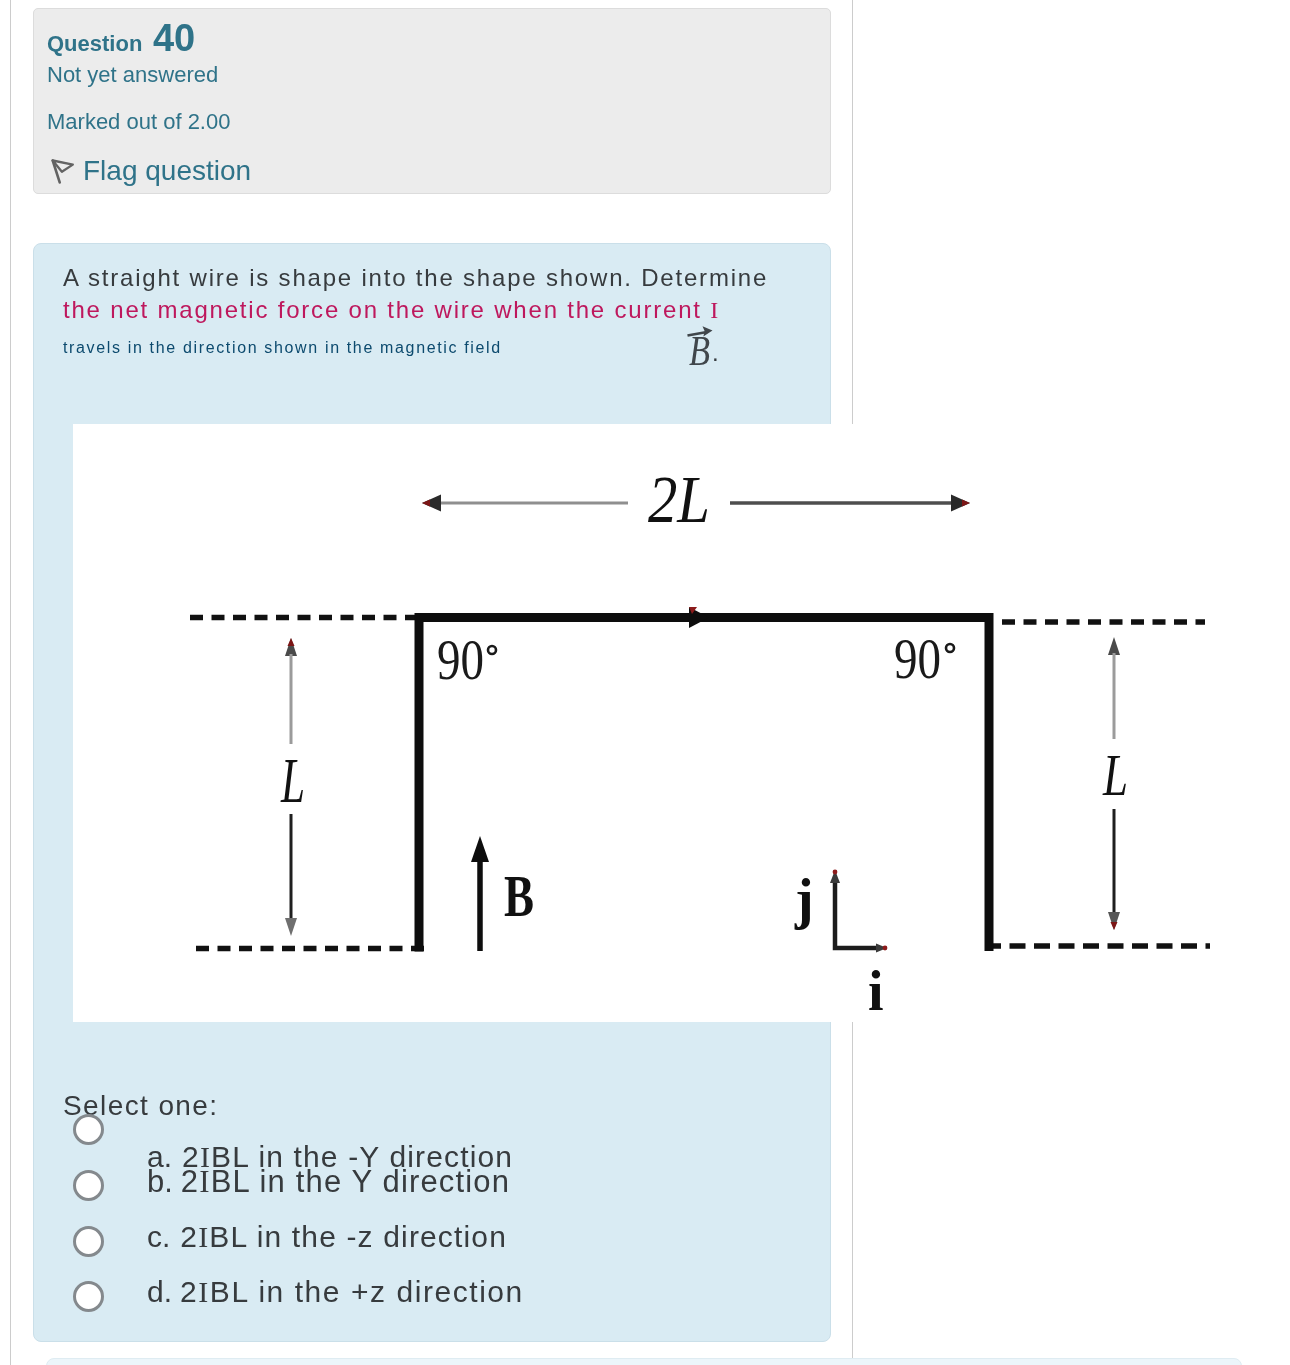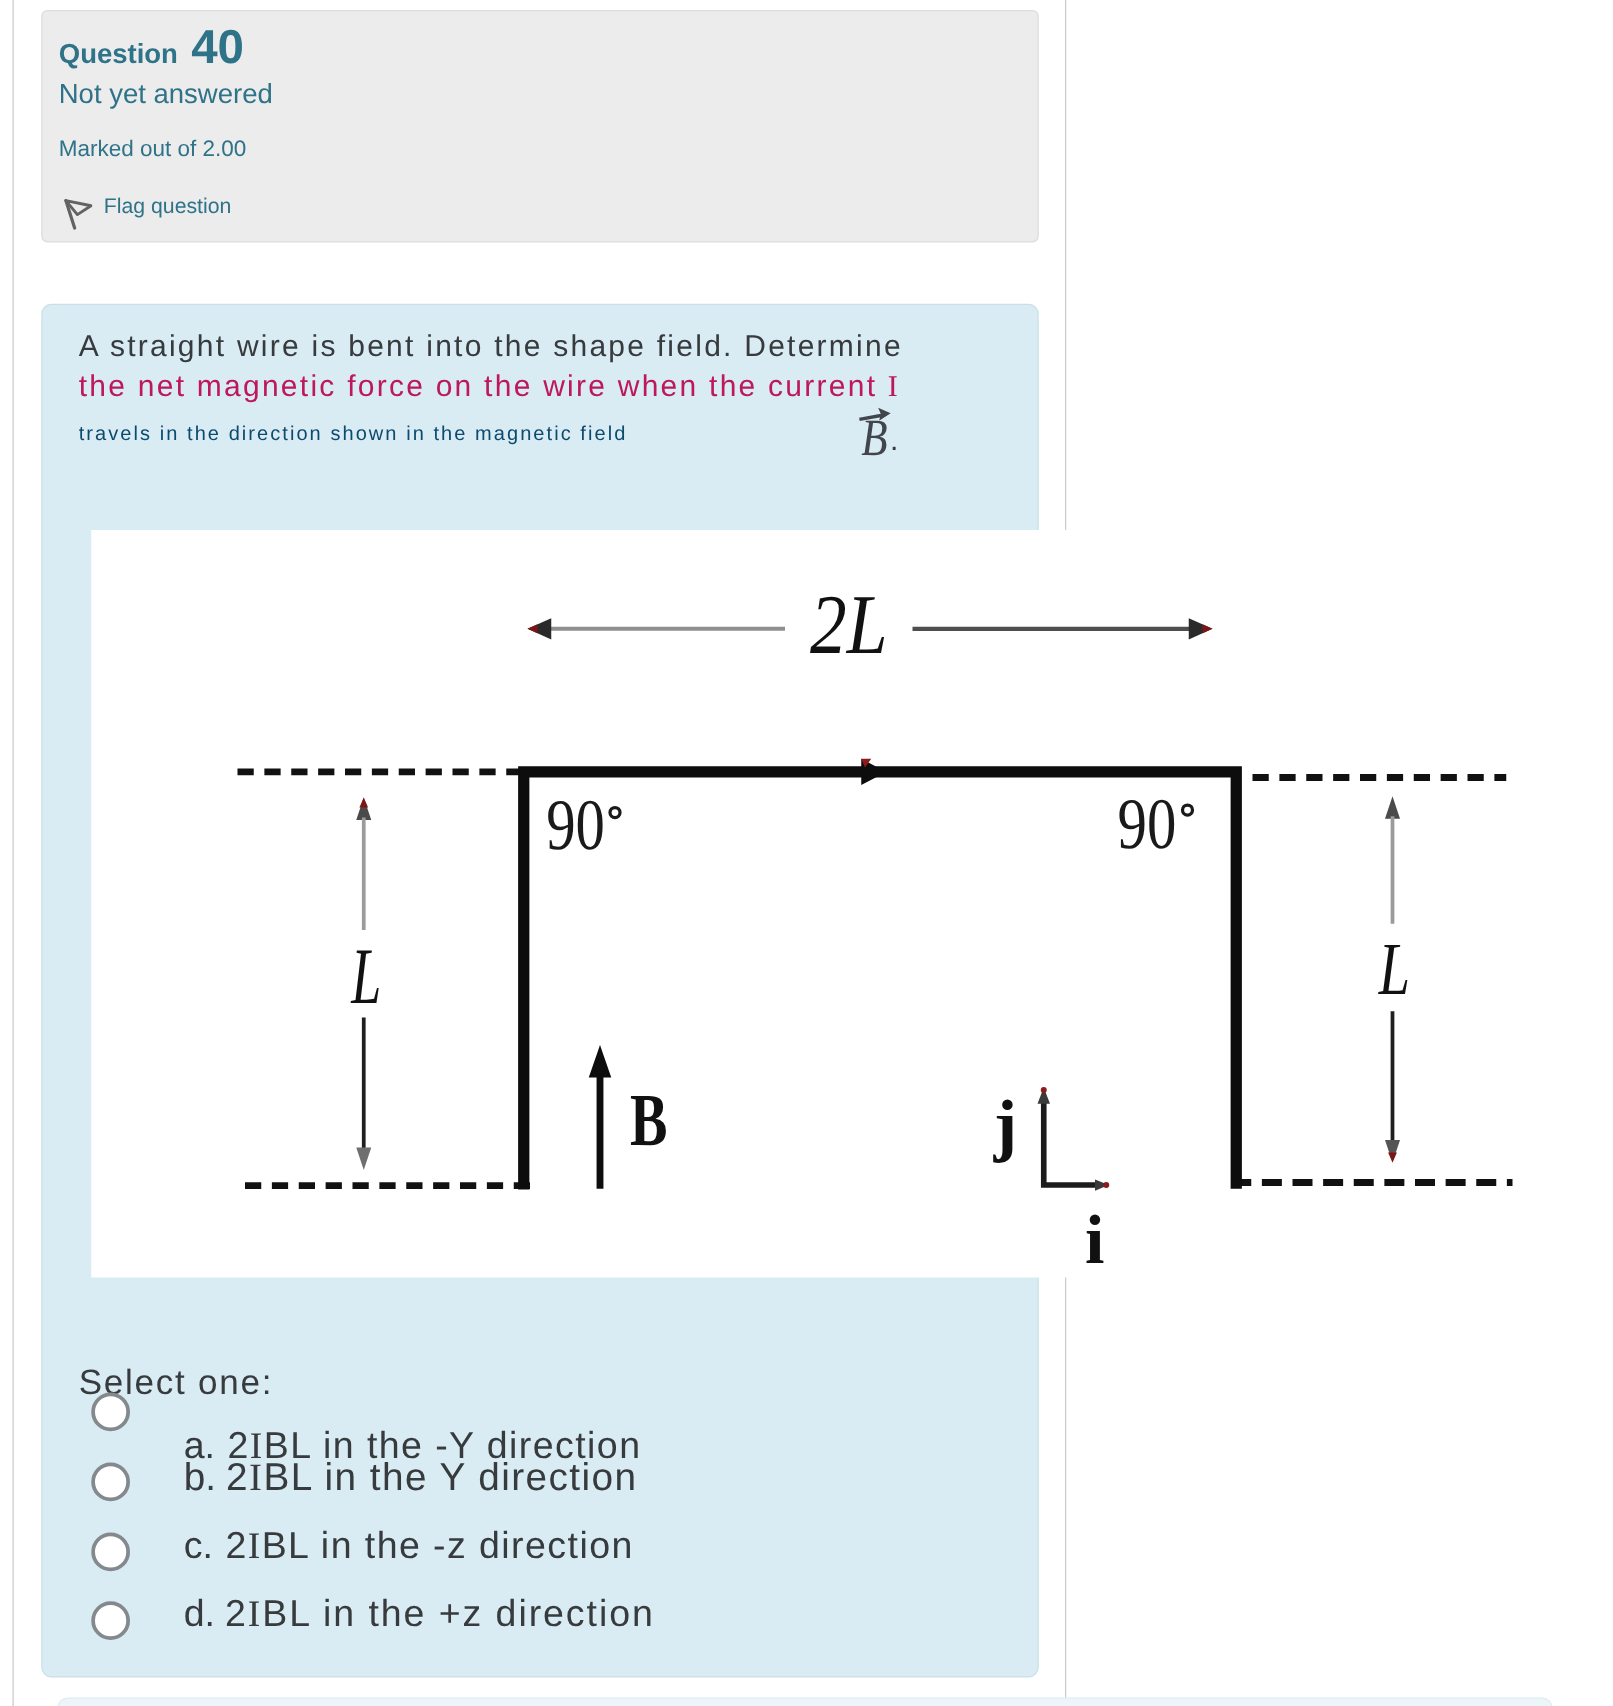--- a/index.html
+++ b/index.html
@@ -15,32 +15,32 @@
 <div class="abs" style="left:852px;top:0;width:1px;height:1365px;background:#cccccc;"></div>
 
 <div class="abs" style="left:33px;top:8px;width:796px;height:184px;background:#ececec;border:1px solid #dcdcdc;border-radius:5px;"></div>
 
 <div class="abs" style="left:47px;top:17px;color:#2f7389;white-space:nowrap;">
   <span style="font-size:22px;font-weight:bold;vertical-align:baseline;">Question</span><span style="font-size:38px;font-weight:bold;"> 40</span>
 </div>
 
 <div class="abs" style="left:47px;top:62px;font-size:22px;color:#2f7389;">Not yet answered</div>
 
-<div class="abs" style="left:47px;top:109px;font-size:18px;color:#2f7389;text-align:right;">Marked out of 2.00</div>
+<div class="abs" style="left:47px;top:109px;font-size:22px;color:#2f7389;text-align:right;">Marked out of 2.00</div>
 
 <svg class="abs" style="left:47px;top:156px;" width="27" height="28" viewBox="0 0 27 28">
   <path d="M5.7 4.5 L12.7 26.4" fill="none" stroke="#636363" stroke-width="2.6" stroke-linecap="round"></path>
   <path d="M5.7 4.5 L25.8 8.6 L14.9 15.7 Z" fill="none" stroke="#636363" stroke-width="2.3" stroke-linejoin="round"></path>
 </svg>
 
-<div class="abs" style="left:83px;top:155px;font-size:17px;color:#2f7389;">Flag question</div>
+<div class="abs" style="left:83px;top:155px;font-size:28px;color:#2f7389;">Flag question</div>
 
 <div class="abs" style="left:33px;top:243px;width:796px;height:1097px;background:#d9ebf3;border:1px solid #cadfe9;border-radius:8px;"></div>
 
-<div class="abs" style="left:63px;top:264px;font-size:24px;letter-spacing:1.8px;color:#373b3e;white-space:nowrap;">A straight wire is bent into the shape field. Determine</div>
+<div class="abs" style="left:63px;top:264px;font-size:24px;letter-spacing:1.8px;color:#373b3e;white-space:nowrap;">A straight wire is shape into the shape shown. Determine</div>
 
 <div class="abs" style="left:63px;top:296px;font-size:24px;letter-spacing:1.8px;color:#be185d;white-space:nowrap;">the net magnetic force on the wire when the current <span style="font-family:'Liberation Serif',serif;">I</span></div>
 
 <div class="abs" style="left:63px;top:339px;font-size:16px;letter-spacing:1.65px;color:#0c4a6e;white-space:nowrap;">travels in the direction shown in the magnetic field</div>
 
 <span class="abs" style="left:689px;top:327px;font-family:'Liberation Serif',serif;font-style:italic;font-size:42px;color:#40464b;transform:scaleX(0.82);transform-origin:left top;display:inline-block;">B</span>
 
 <span class="abs" style="left:712px;top:339px;font-size:24px;color:#373b3e;">.</span>
 
 <svg class="abs" style="left:686px;top:324px;" width="30" height="15" viewBox="0 0 30 15">

